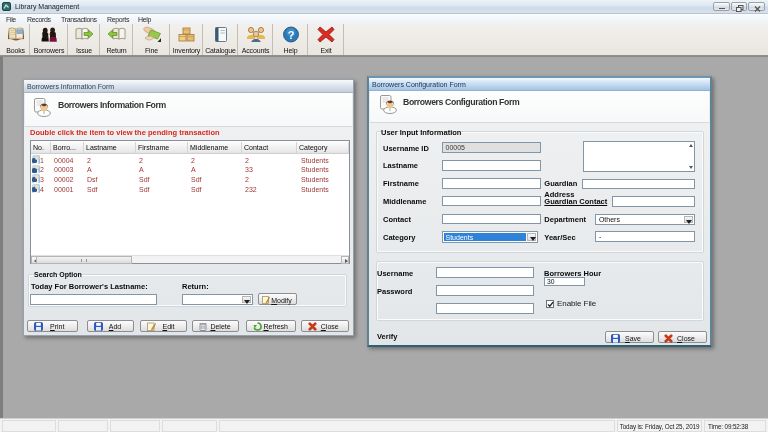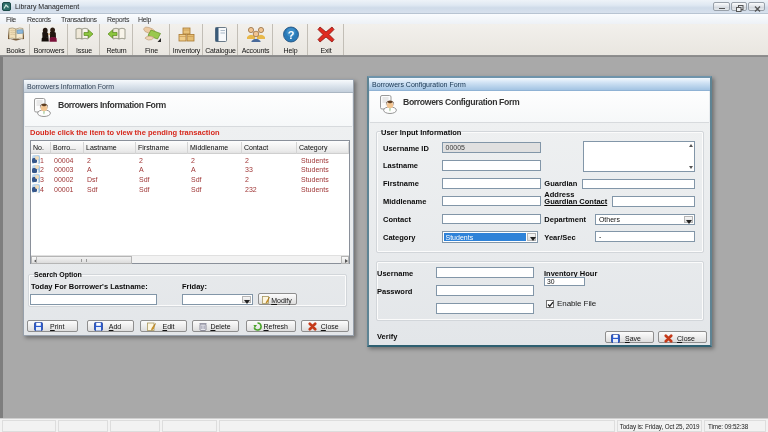--- a/index.html
+++ b/index.html
@@ -298,21 +298,21 @@
         <div class="abs sbtn" style="right:0;width:8px;">
             <span style="position:absolute;left:3px;top:1.5px;border-top:2.5px solid transparent;border-bottom:2.5px solid transparent;border-left:3px solid #555;"></span>
           </div>
       </div>
     </div>
 
     <div class="gbox" style="left:4px;top:147px;width:319px;height:33px;"></div>
     <div class="glab" style="left:8px;top:143.5px;">Search Option</div>
     <div class="lab" style="left:7px;top:155px;">Today For Borrower's Lastname:</div>
     <div class="tb" style="left:6px;top:166.5px;width:127px;height:11px;"></div>
-    <div class="lab" style="left:158px;top:155px;">Friday:</div>
+    <div class="lab" style="left:158px;top:155px;">Return:</div>
     <div class="tb" style="left:157.5px;top:166.5px;width:71px;height:11px;">
         <div class="combo-arrow"></div>
       </div>
     <div class="btn" style="left:234px;top:166px;width:39px;height:12px;">
       <svg style="position:absolute;left:3px;top:2px" width="8" height="8" viewBox="0 0 8 8">
           <rect x="0.5" y="0.5" width="6" height="7" fill="#fdf6e0" stroke="#a89860" stroke-width="0.8"></rect>
           <path d="M7.5 1 L4.5 5.5 L4 7 L5.5 6.2 Z" fill="#e8a020" stroke="#9a6a10" stroke-width="0.5"></path>
         </svg>
       <div class="bt" style="top:2.5px;left:4px;"><u>M</u>odify</div>
     </div>
@@ -412,21 +412,21 @@
     <div class="tb" style="left:225.9px;top:90.6px;width:100px;height:11.5px;font-size:7px;color:#111;line-height:10.5px;padding-left:3px;">Others<div class="combo-arrow"></div></div>
     <div class="tb" style="left:226px;top:108.4px;width:100px;height:10.5px;font-size:7px;color:#111;line-height:10px;padding-left:3px;">-</div>
 
     <div class="gbox" style="left:6.5px;top:137.8px;width:328.5px;height:60.5px;"></div>
     <div class="lab" style="left:8px;top:145.7px;">Username</div>
     <div class="lab" style="left:8px;top:163.5px;">Password</div>
     <div class="lab" style="left:8px;top:185px;margin-top:24px;">Verify</div>
     <div class="tb" style="left:67.4px;top:144.4px;width:97.4px;height:10.5px;"></div>
     <div class="tb" style="left:67.4px;top:162.2px;width:97.4px;height:10.5px;"></div>
     <div class="tb" style="left:67.4px;top:180px;width:97.4px;height:10.5px;"></div>
-    <div class="lab" style="left:175px;top:145.6px;">Inventory Hour</div>
+    <div class="lab" style="left:175px;top:145.6px;">Borrowers Hour</div>
     <div class="tb" style="left:175px;top:153.5px;width:40.5px;height:9.5px;font-size:6.8px;color:#111;line-height:8.5px;padding-left:2px;">30</div>
     <div class="abs" style="left:176.5px;top:177px;width:8px;height:8px;background:#fff;border:1px solid #707070;">
       <svg style="position:absolute;left:0px;top:0px" width="7" height="7" viewBox="0 0 7 7">
           <path d="M1 3.5 L2.8 5.2 L6 1.2" fill="none" stroke="#222" stroke-width="1.3"></path>
         </svg>
     </div>
     <div class="abs" style="left:188px;top:176px;font-size:8px;letter-spacing:-0.08px;color:#181818;">Enable File</div>
 
     <div class="btn" style="left:235.5px;top:208px;width:49px;height:11.5px;">
       <span style="position:absolute;left:5px;top:1.5px;"><svg width="9" height="9" viewBox="0 0 9 9">

